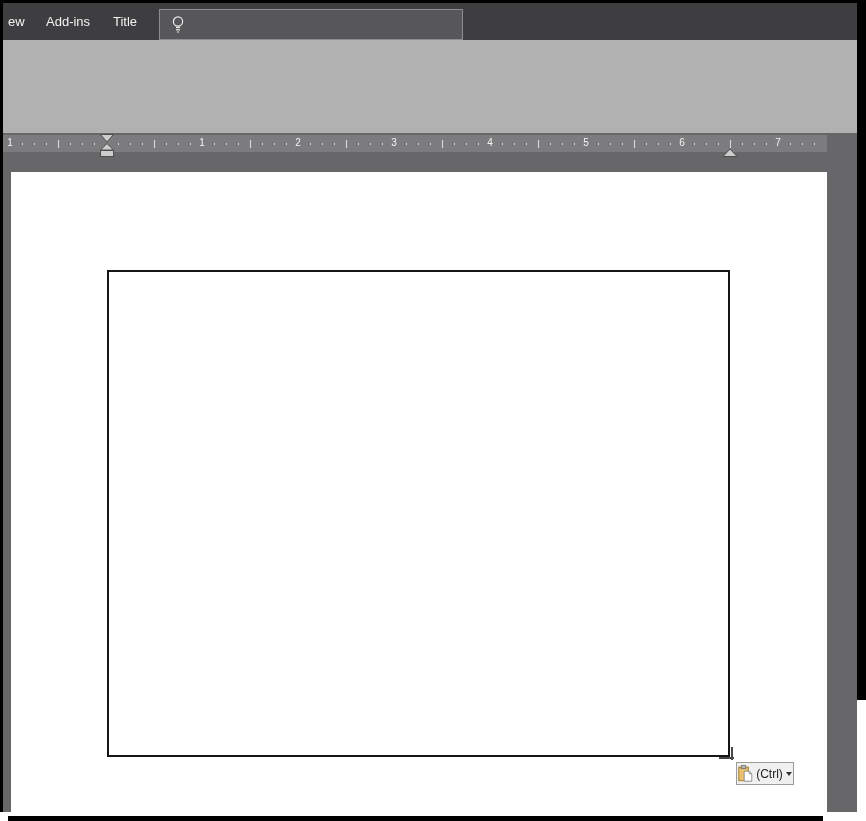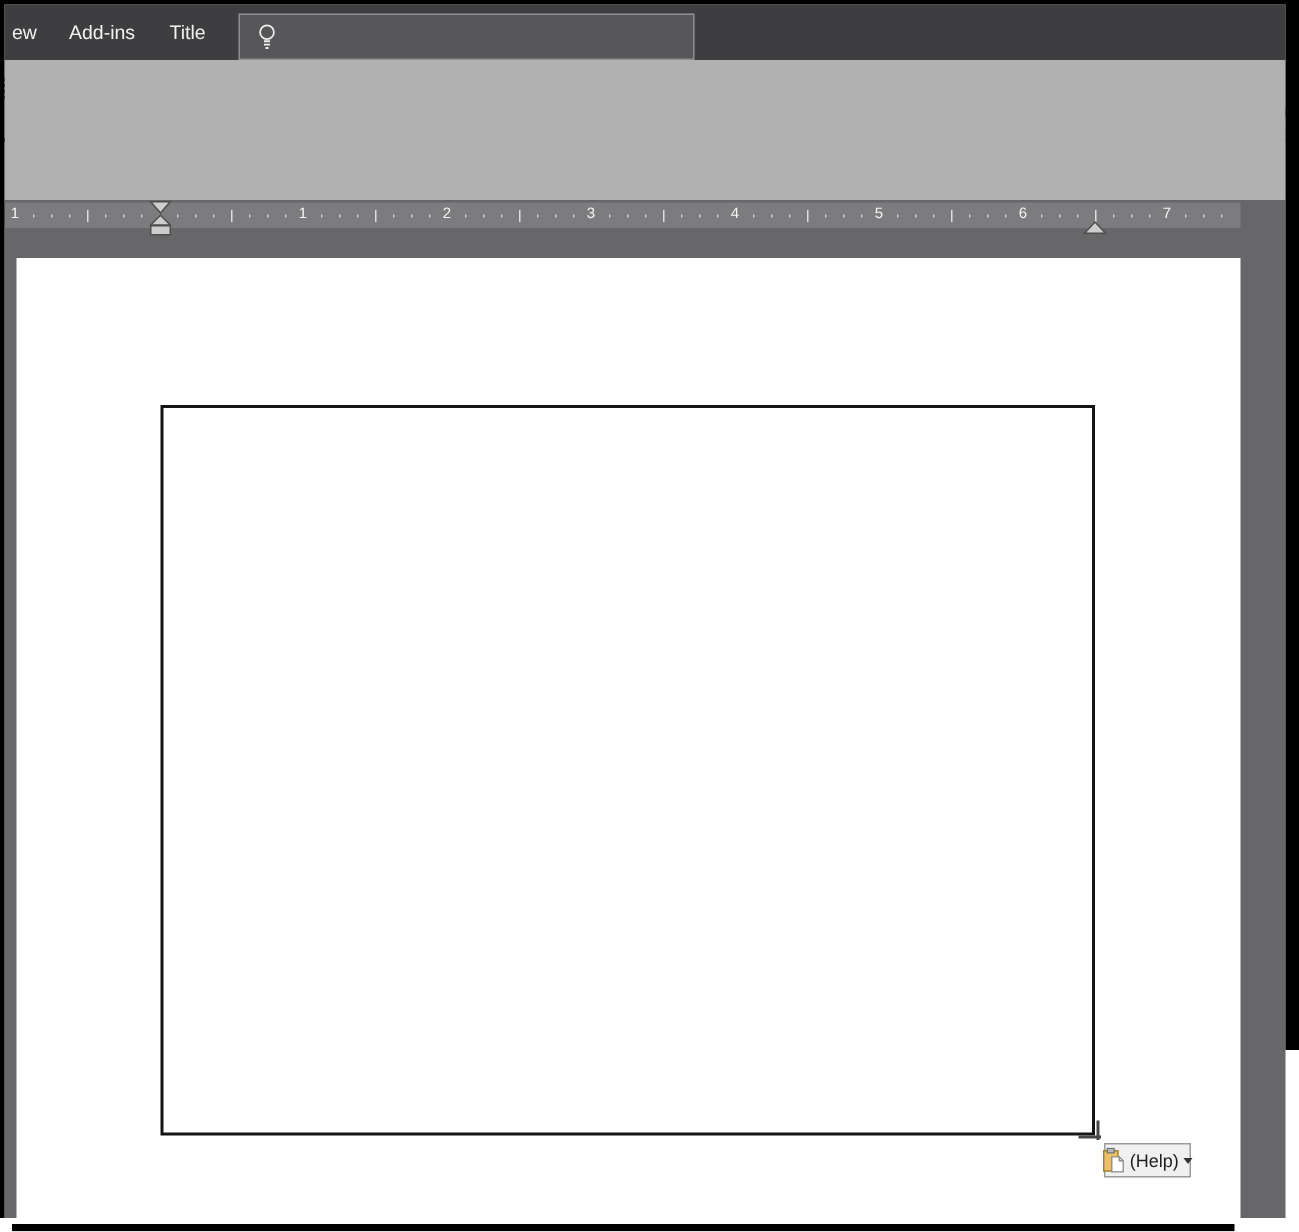--- a/index.html
+++ b/index.html
@@ -284,21 +284,21 @@
 
   <div class="abs" id="paste-btn">
     <span style="display:flex">
       <svg width="15" height="17" viewBox="0 0 15 17">
         <rect x="0.8" y="2.2" width="9.5" height="13.5" fill="#ecc06a" stroke="#a3802f" stroke-width="1"></rect>
         <rect x="3.2" y="0.6" width="4.6" height="3" fill="#b9b9b9" stroke="#6e6e6e" stroke-width="0.8"></rect>
         <path d="M6.2 6.2 h5 l2.6 2.6 v7.4 h-7.6 z" fill="#ffffff" stroke="#8a8a8a" stroke-width="0.9"></path>
         <path d="M11.2 6.2 v2.6 h2.6" fill="none" stroke="#8a8a8a" stroke-width="0.9"></path>
       </svg>
     </span>
-    <span class="lbl">(Help)</span>
+    <span class="lbl">(Ctrl)</span>
     <span class="dd"></span>
   </div>
 
   <div class="abs" id="border-top"></div>
   <div class="abs" id="border-left"></div>
   <div class="abs" id="border-right"></div>
   <div class="abs" id="border-bottom"></div>
 </div>
 
 </body></html>

